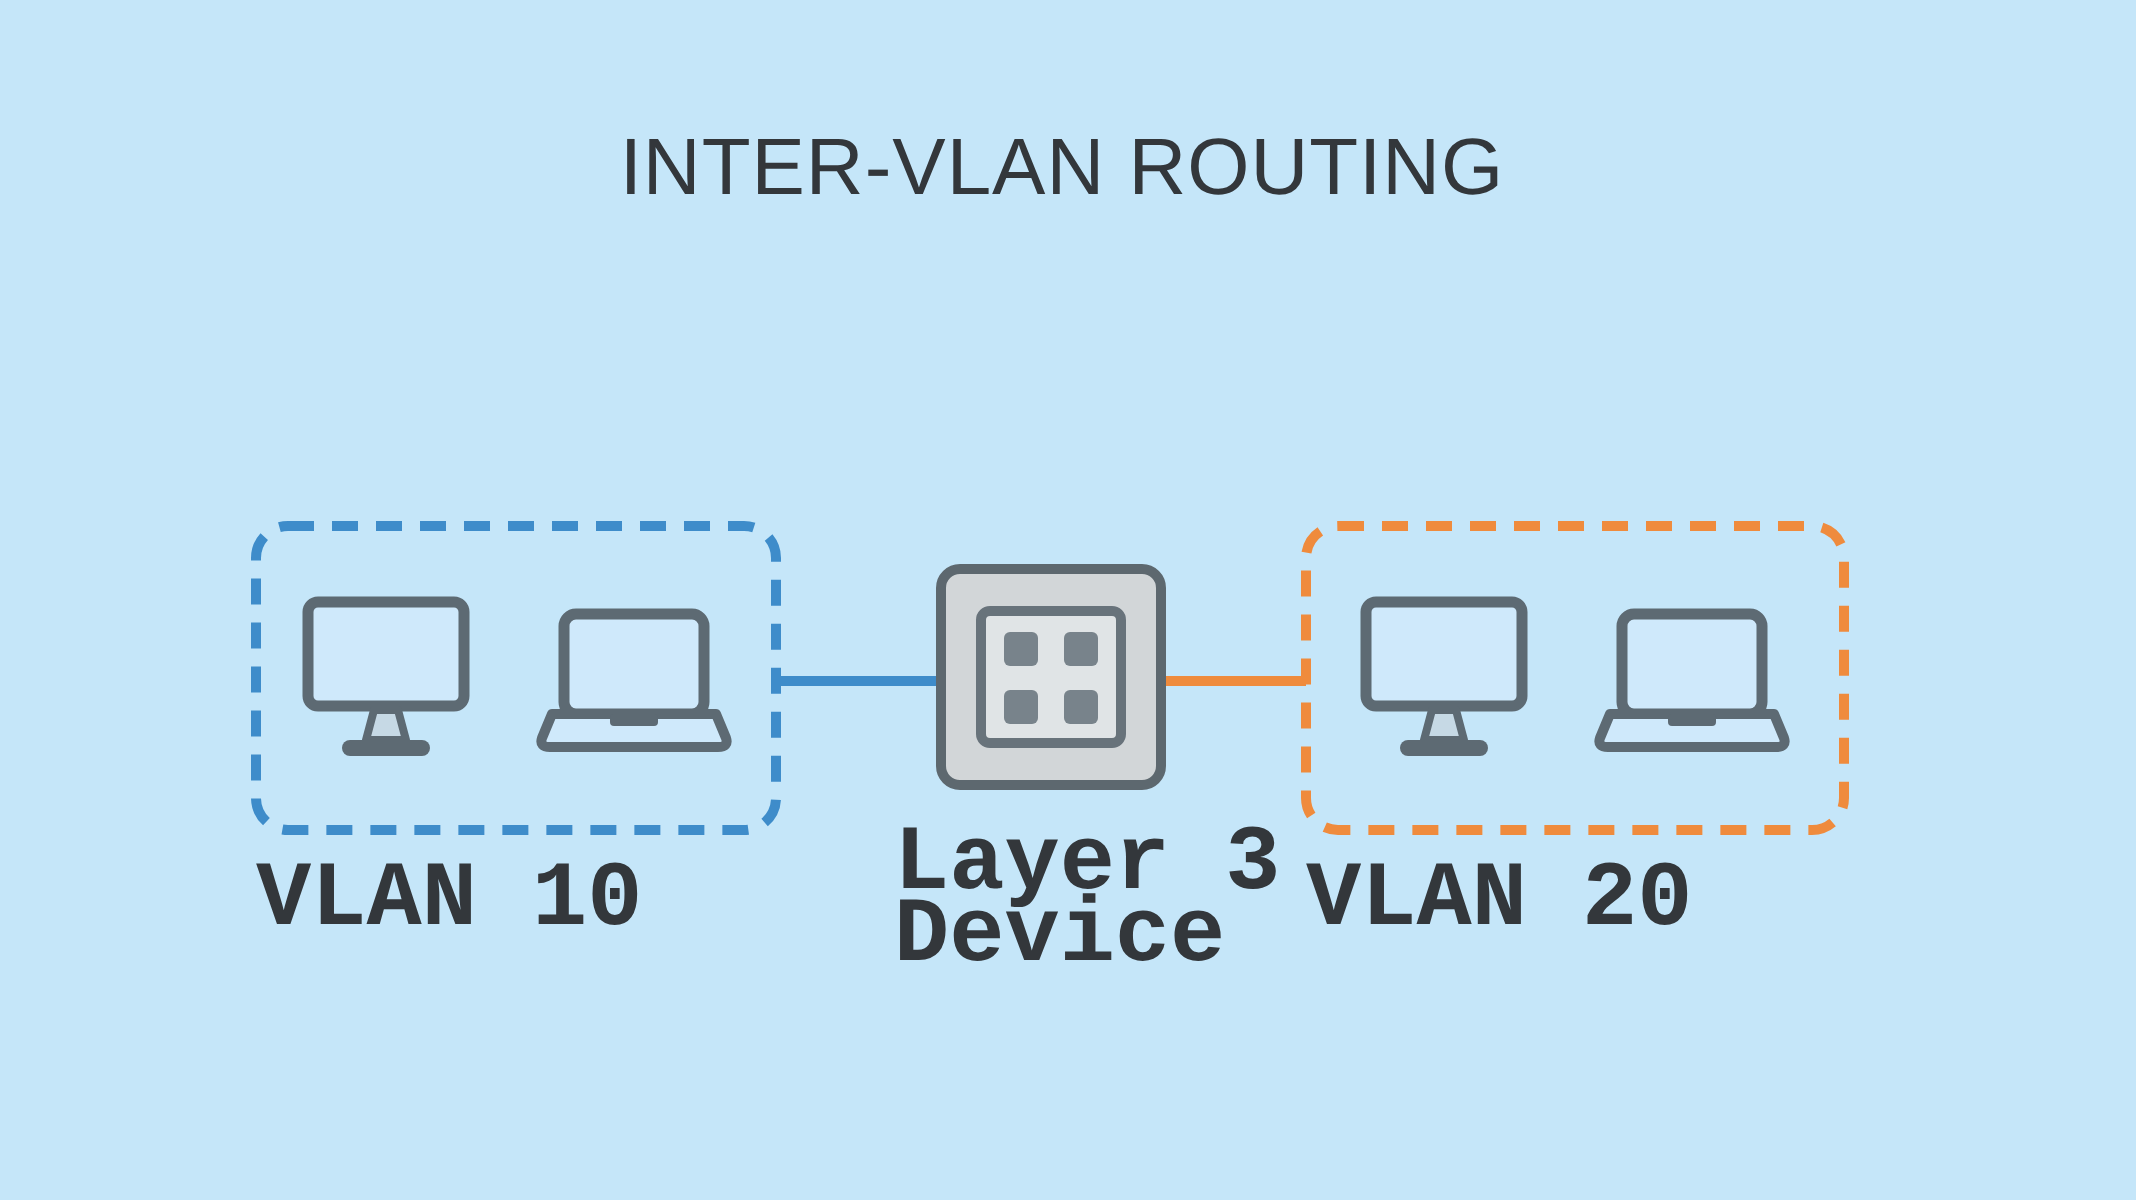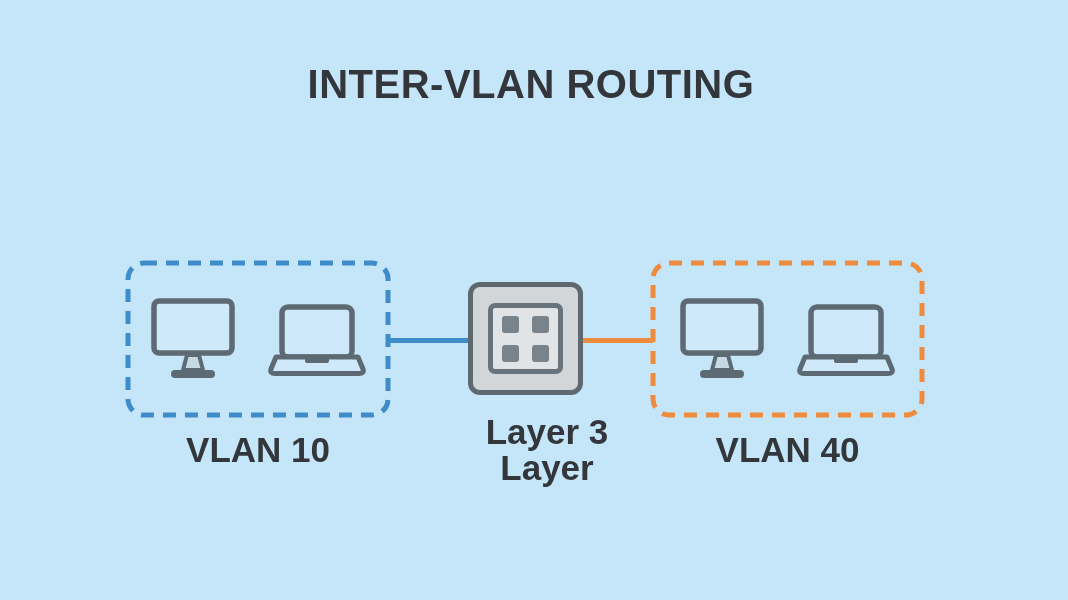--- a/index.html
+++ b/index.html
@@ -23,21 +23,21 @@
     background:var(--bg);
     overflow:hidden;
     font-family:"Liberation Sans", sans-serif;
   }
   .title{
     position:absolute;
     left:0;top:62px;width:1062px;
     margin:0;
     text-align:center;
     font-size:40px;
-    font-weight:bold;
+    font-weight:normal;
     letter-spacing:0.5px;
     color:var(--text);
   }
   .vlan-box{
     position:absolute;
     top:263px;height:152px;
     box-sizing:border-box;
     display:flex;
     align-items:flex-end;
     justify-content:center;
@@ -93,25 +93,26 @@
     display:grid;
     grid-template-columns:17px 17px;
     grid-template-rows:17px 17px;
     gap:12px 13px;
     place-content:center;
   }
   .port{background:var(--port-color);border-radius:3px;}
 
   .label{
     position:absolute;
-    text-align:center;
+    text-align:left;
     font-weight:bold;
     color:var(--text);
-    font-size:35px;
+    font-size:46px;
     line-height:36px;
+    font-family:Liberation Mono, monospace;
   }
   .label-vlan10{left:128px;width:260px;top:432px;}
   .label-vlan20{left:653px;width:269px;top:432px;}
   .label-layer3{left:447px;width:200px;top:414px;}
 </style>
 </head>
 <body>
 
 <div class="canvas">
 
@@ -157,17 +158,17 @@
     <svg class="icon" width="98" height="76" viewBox="0 0 98 76">
       <rect class="screen" x="14" y="3" width="70" height="50" rx="6"></rect>
       <path class="lap-base" d="M8 53 H90 L95 65 Q96.5 69.5 91 69.5 H7 Q1.5 69.5 3 65 Z"></path>
       <rect class="notch" x="37" y="53" width="24" height="6" rx="2"></rect>
     </svg>
   </div>
 
   <div class="label label-vlan10">VLAN 10</div>
   <div class="label label-layer3">
     <div>Layer 3</div>
-    <div>Layer</div>
+    <div>Device</div>
   </div>
-  <div class="label label-vlan20">VLAN 40</div>
+  <div class="label label-vlan20">VLAN 20</div>
 
 </div>
 
 </body></html>

